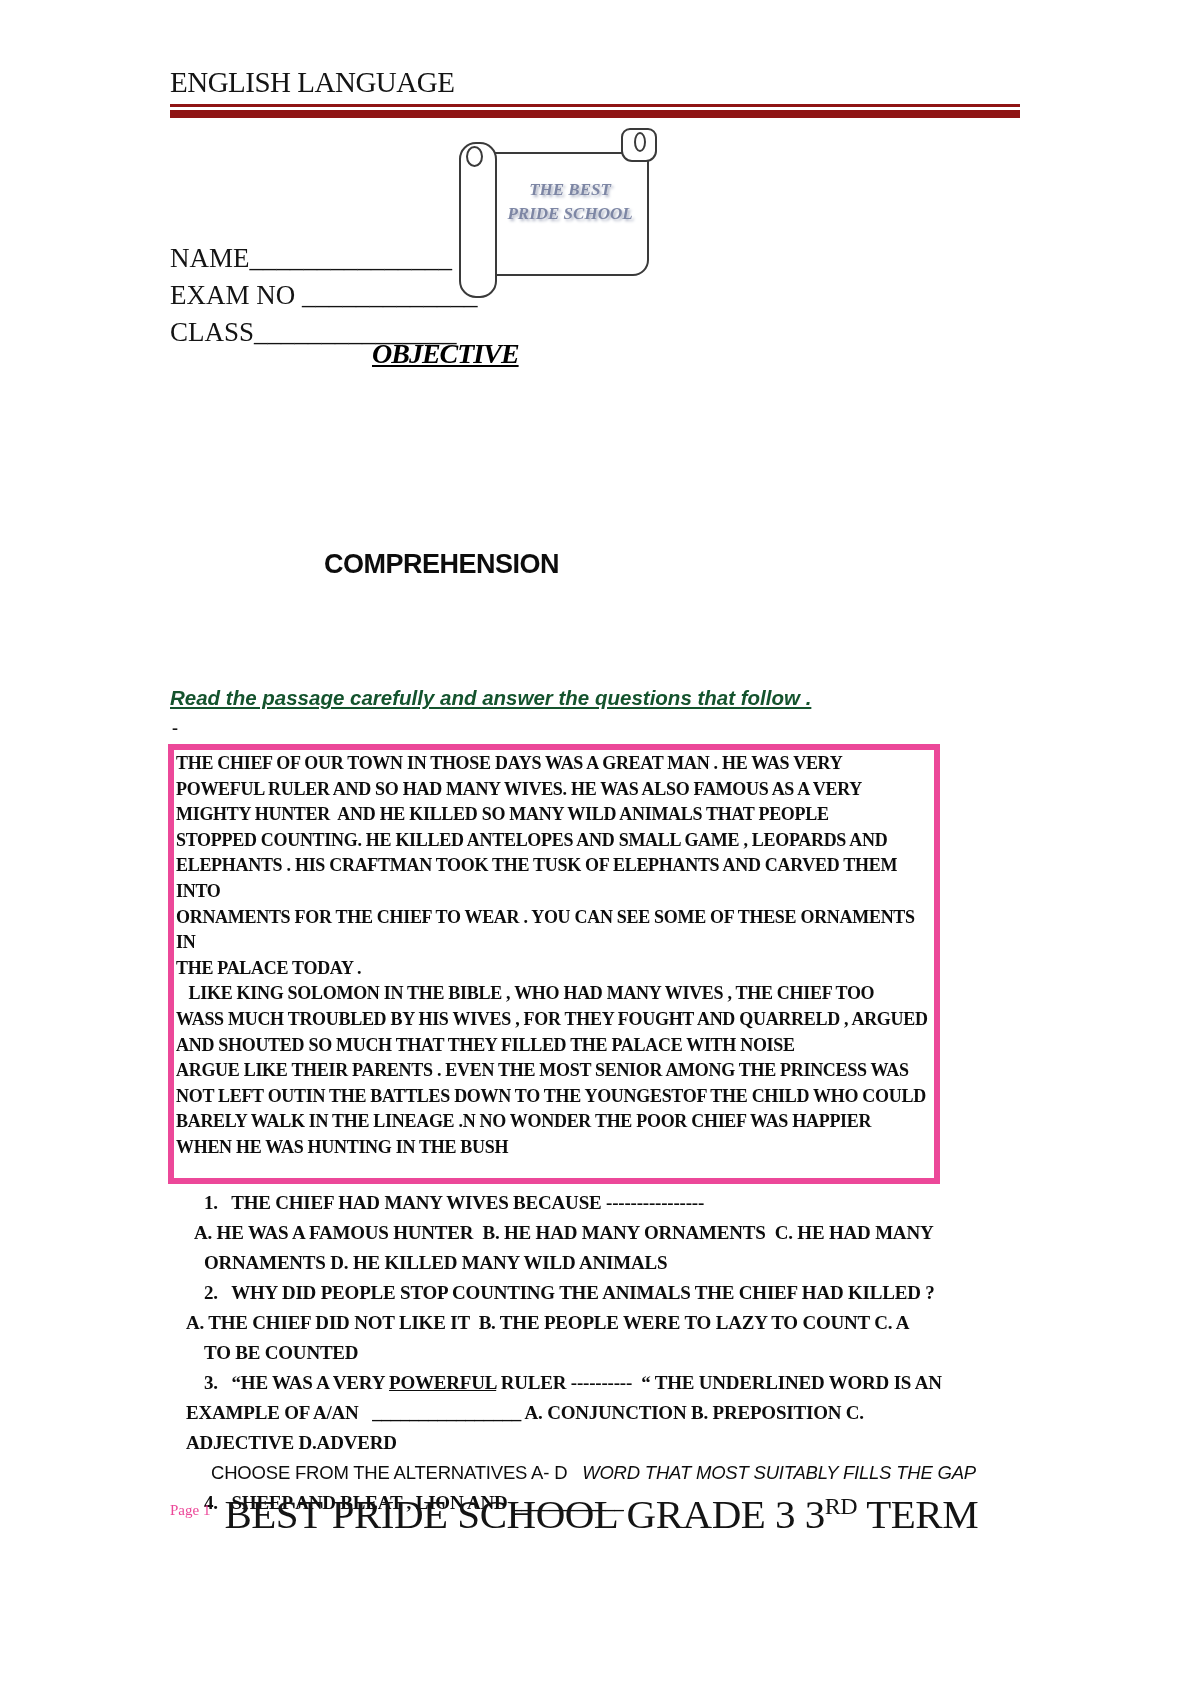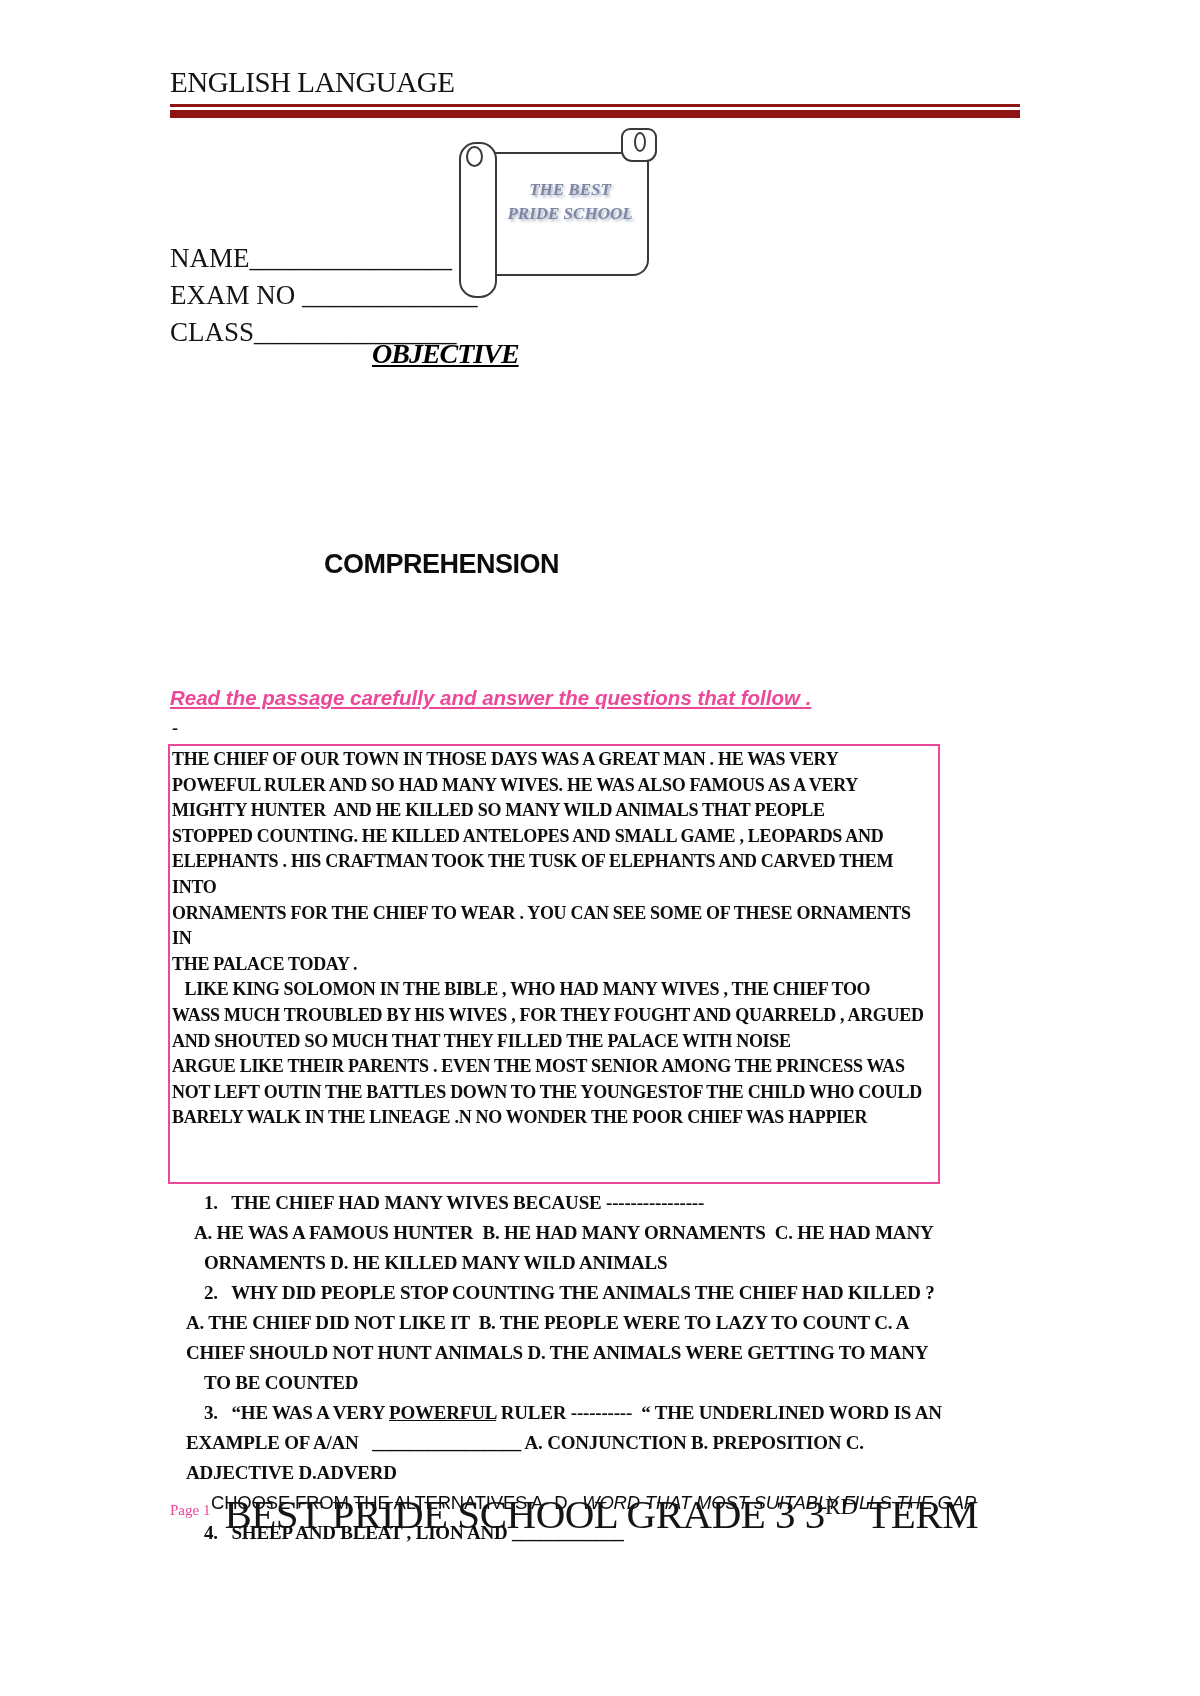--- a/index.html
+++ b/index.html
@@ -86,32 +86,32 @@
     margin-left: 24px;
   }
 
   
   .instruction {
     position: absolute; left: 170px; top: 686px;
     font-family: "Liberation Sans", sans-serif;
     font-style: italic; font-weight: 600;
     font-size: 20.5px;
     text-decoration: underline;
-    color: #ec4899;
+    color: #14532d;
     white-space: pre;
   }
   .stray-dash {
     position: absolute; left: 172px; top: 718px;
     font-weight: bold; font-size: 18px; color: #151515;
   }
 
   
   .passage-box {
     position: absolute; left: 168px; top: 744px; width: 772px; height: 440px;
-    border: 2px solid #ec4899;
+    border: 6px solid #ec4899;
     box-sizing: border-box;
     overflow: hidden;
     padding: 1px 2px;
   }
   .passage-box div {
     font-size: 18px; font-weight: bold;
     letter-spacing: -0.3px;
     line-height: 25.6px;
     white-space: pre;
     color: #0d0d0d;
@@ -189,30 +189,30 @@
       <div>INTO</div>
       <div>ORNAMENTS FOR THE CHIEF TO WEAR . YOU CAN SEE SOME OF THESE ORNAMENTS</div>
       <div>IN</div>
       <div>THE PALACE TODAY .</div>
       <div>   LIKE KING SOLOMON IN THE BIBLE , WHO HAD MANY WIVES , THE CHIEF TOO</div>
       <div>WASS MUCH TROUBLED BY HIS WIVES , FOR THEY FOUGHT AND QUARRELD , ARGUED</div>
       <div>AND SHOUTED SO MUCH THAT THEY FILLED THE PALACE WITH NOISE</div>
       <div>ARGUE LIKE THEIR PARENTS . EVEN THE MOST SENIOR AMONG THE PRINCESS WAS</div>
       <div>NOT LEFT OUTIN THE BATTLES DOWN TO THE YOUNGESTOF THE CHILD WHO COULD</div>
       <div>BARELY WALK IN THE LINEAGE .N NO WONDER THE POOR CHIEF WAS HAPPIER</div>
+      <div>WHEN HE WAS HUNTING IN THE BUSH</div>
     </div>
 
   <div class="questions">
     <div class="q-line ind">1.   THE CHIEF HAD MANY WIVES BECAUSE ----------------</div>
     <div class="q-line ind-sm">A. HE WAS A FAMOUS HUNTER  B. HE HAD MANY ORNAMENTS  C. HE HAD MANY</div>
     <div class="q-line ind">ORNAMENTS D. HE KILLED MANY WILD ANIMALS</div>
 
     <div class="q-line ind">2.   WHY DID PEOPLE STOP COUNTING THE ANIMALS THE CHIEF HAD KILLED ?</div>
     <div class="q-line">A. THE CHIEF DID NOT LIKE IT  B. THE PEOPLE WERE TO LAZY TO COUNT C. A</div>
-    <div class="q-line">CHIEF SHOULD NOT HUNT ANIMALS D. THE ANIMALS WERE GETTING TO MANY</div>
     <div class="q-line ind">TO BE COUNTED</div>
 
     <div class="q-line ind"><span>3.   “HE WAS A VERY </span><span class="u-word">POWERFUL</span><span> RULER ----------  “ THE UNDERLINED WORD IS AN</span></div>
     <div class="q-line"><span>EXAMPLE OF A/AN   </span><span class="u-word">________________</span><span> A. CONJUNCTION B. PREPOSITION C.</span></div>
     <div class="q-line">ADJECTIVE D.ADVERD</div>
 
     <div class="q-line ind choose-line"><span>CHOOSE FROM THE ALTERNATIVES A- D   </span><span class="choose-italic">WORD THAT MOST SUITABLY FILLS THE GAP</span></div>
 
     <div class="q-line ind"><span>4.   SHEEP AND BLEAT , LION AND </span><span class="u-word">____________</span></div>
   </div>

